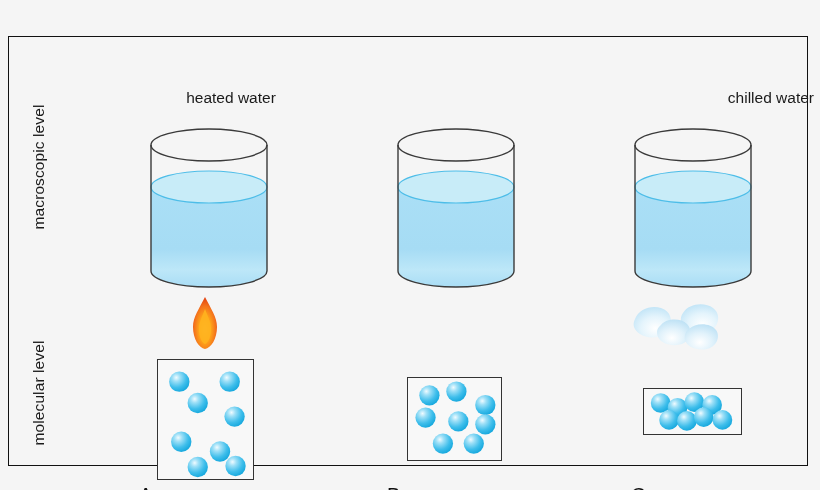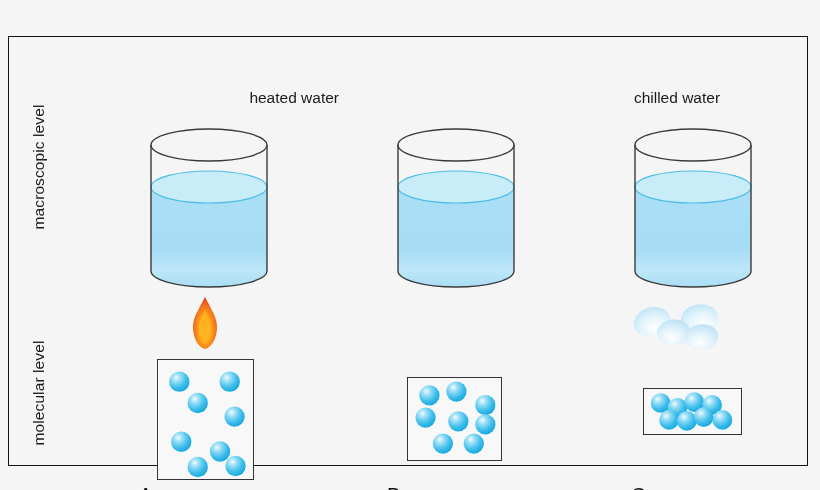--- a/index.html
+++ b/index.html
@@ -62,23 +62,23 @@
 
   
   .col-title {
     position: absolute;
     top: 52px;
     font-size: 15.5px;
     color: #1a1a1a;
     text-align: center;
     white-space: nowrap;
   }
-  #title-a { left: 90px;  width: 240px; text-align: right; }
+  #title-a { left: 102px;  width: 240px; }
   #title-b { left: 325px; width: 240px; }
-  #title-c { left: 548px; width: 240px; }
+  #title-c { left: 565px; width: 240px; text-align: right; }
 
   
   .beaker {
     position: absolute;
     top: 88px;
   }
   #beaker-a { left: 138px; }
   #beaker-b { left: 385px; }
   #beaker-c { left: 622px; }
 

